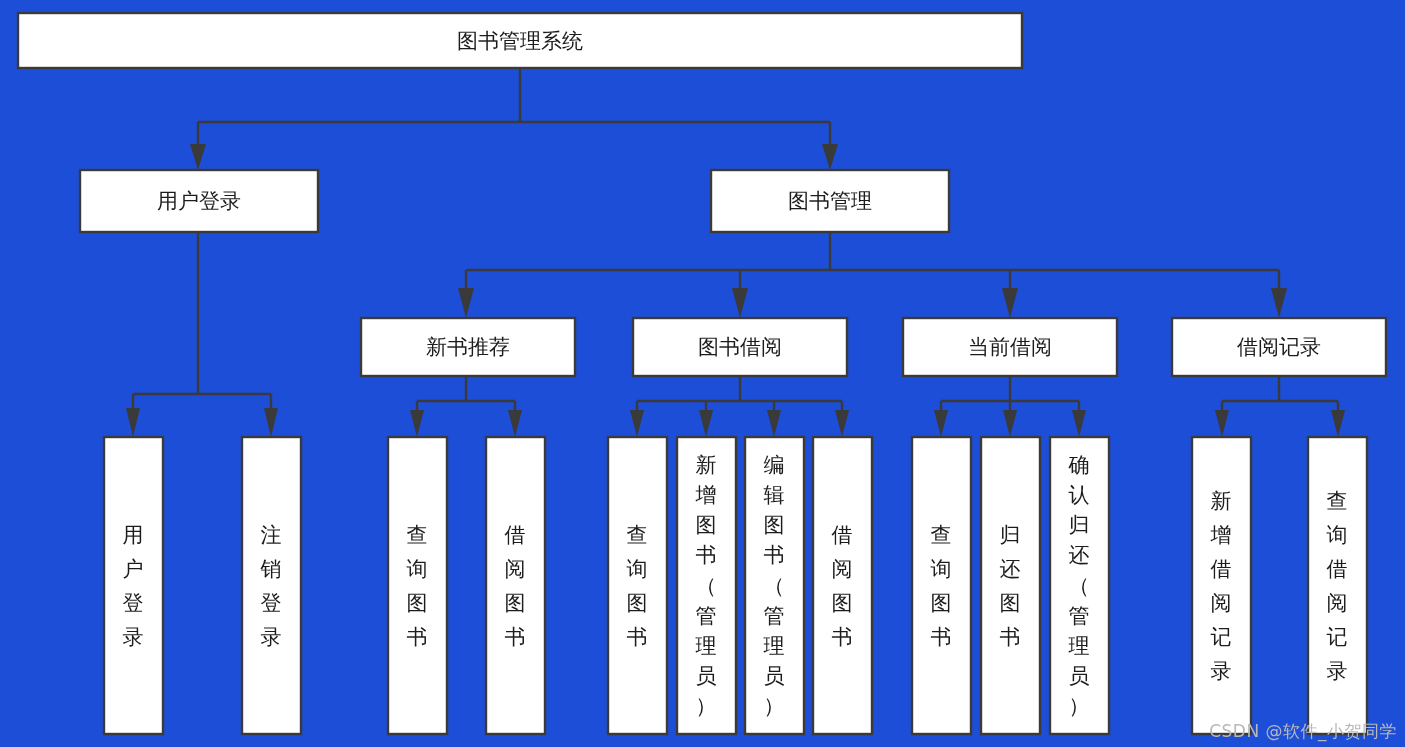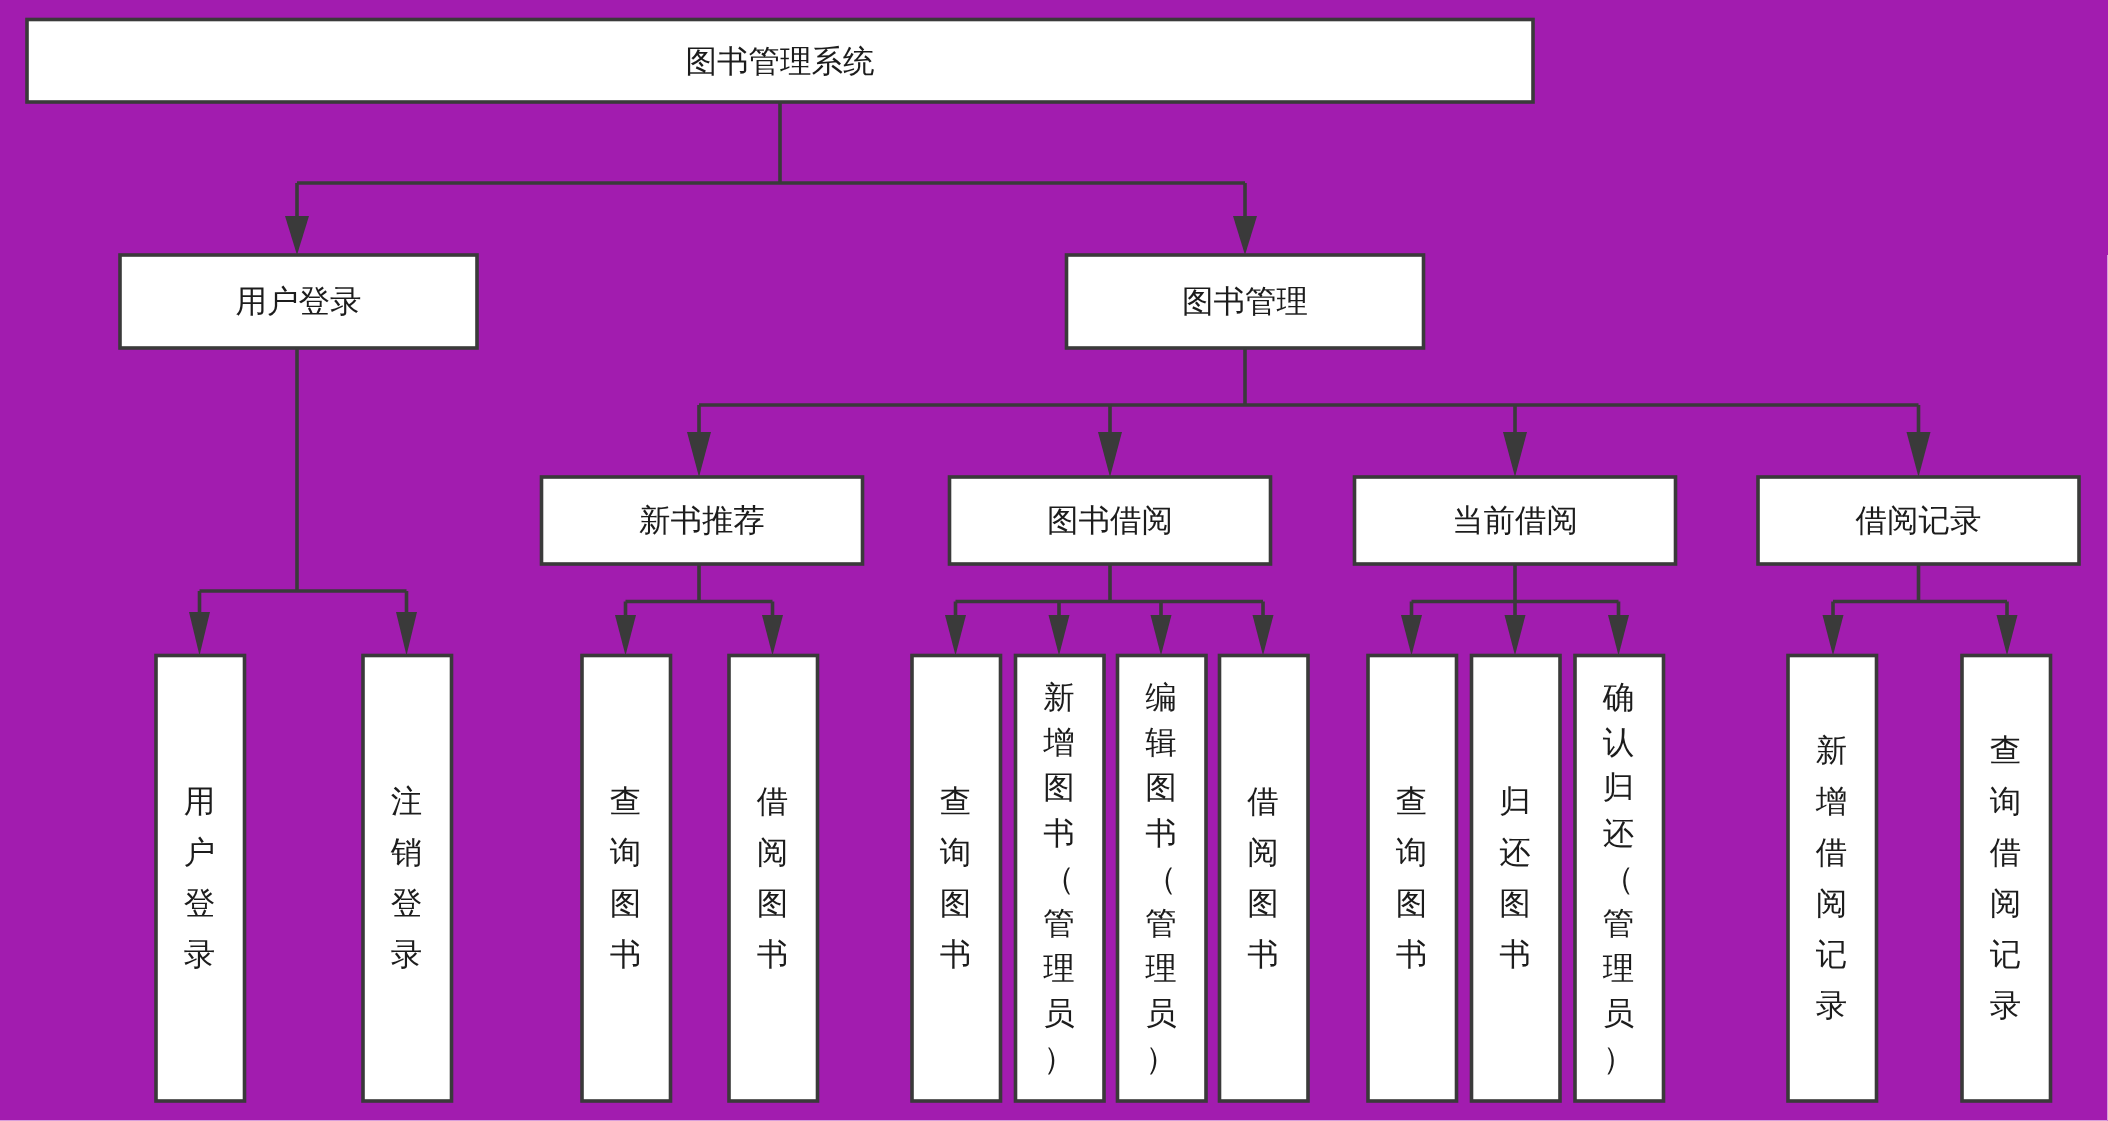--- a/index.html
+++ b/index.html
@@ -11,21 +11,21 @@
   body {
     width: 1405px;
     height: 747px;
     overflow: hidden;
     font-family: "DejaVu Sans", "Liberation Sans", sans-serif;
   }
   #diagram-root {
     position: relative;
     width: 1405px;
     height: 747px;
-    background: #a21caf;
+    background: #1d4ed8;
   }
   svg#flow-svg {
     position: absolute;
     left: 0;
     top: 0;
     width: 1405px;
     height: 747px;
     display: block;
   }
   .node-box {
@@ -232,13 +232,14 @@
       <text class="node-label-v" x="1221" y="507.5"><tspan x="1221" y="507.5">新</tspan><tspan x="1221" y="541.5">增</tspan><tspan x="1221" y="575.5">借</tspan><tspan x="1221" y="609.5">阅</tspan><tspan x="1221" y="643.5">记</tspan><tspan x="1221" y="677.5">录</tspan></text>
     </g>
 
     <g>
       <rect class="node-box" x="1308" y="437" width="59" height="297"></rect>
       <text class="node-label-v" x="1337" y="507.5"><tspan x="1337" y="507.5">查</tspan><tspan x="1337" y="541.5">询</tspan><tspan x="1337" y="575.5">借</tspan><tspan x="1337" y="609.5">阅</tspan><tspan x="1337" y="643.5">记</tspan><tspan x="1337" y="677.5">录</tspan></text>
     </g>
 
   </svg>
 
+  <div class="watermark">CSDN @软件_小贺同学</div>
 </div>
 
 </body></html>

